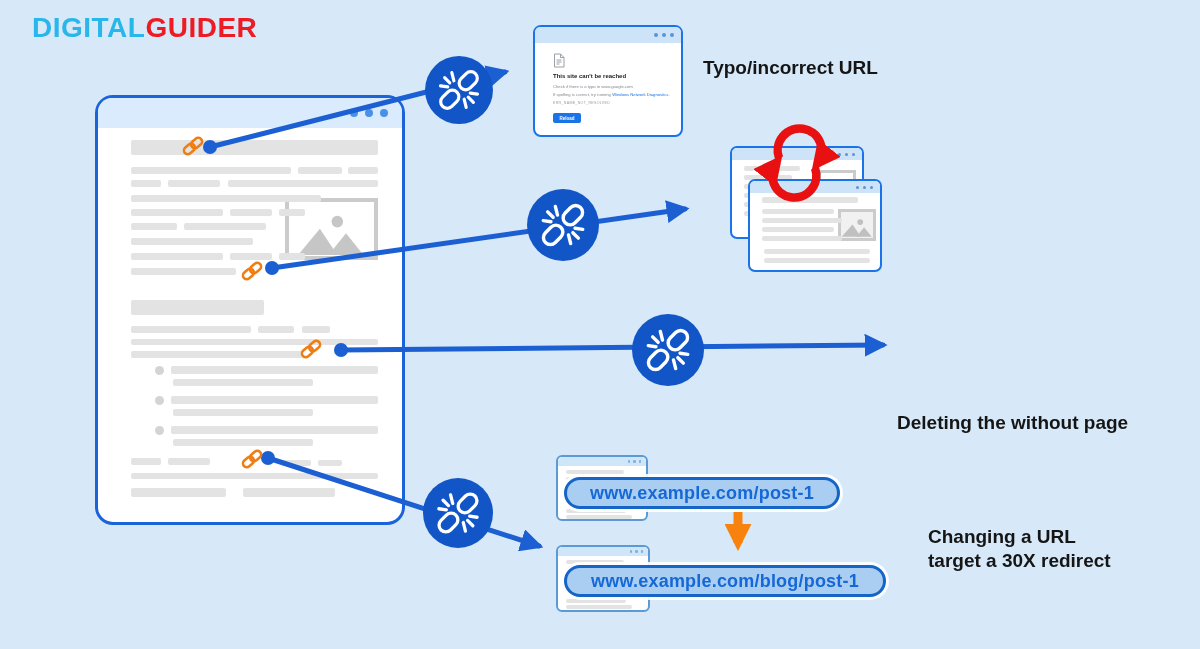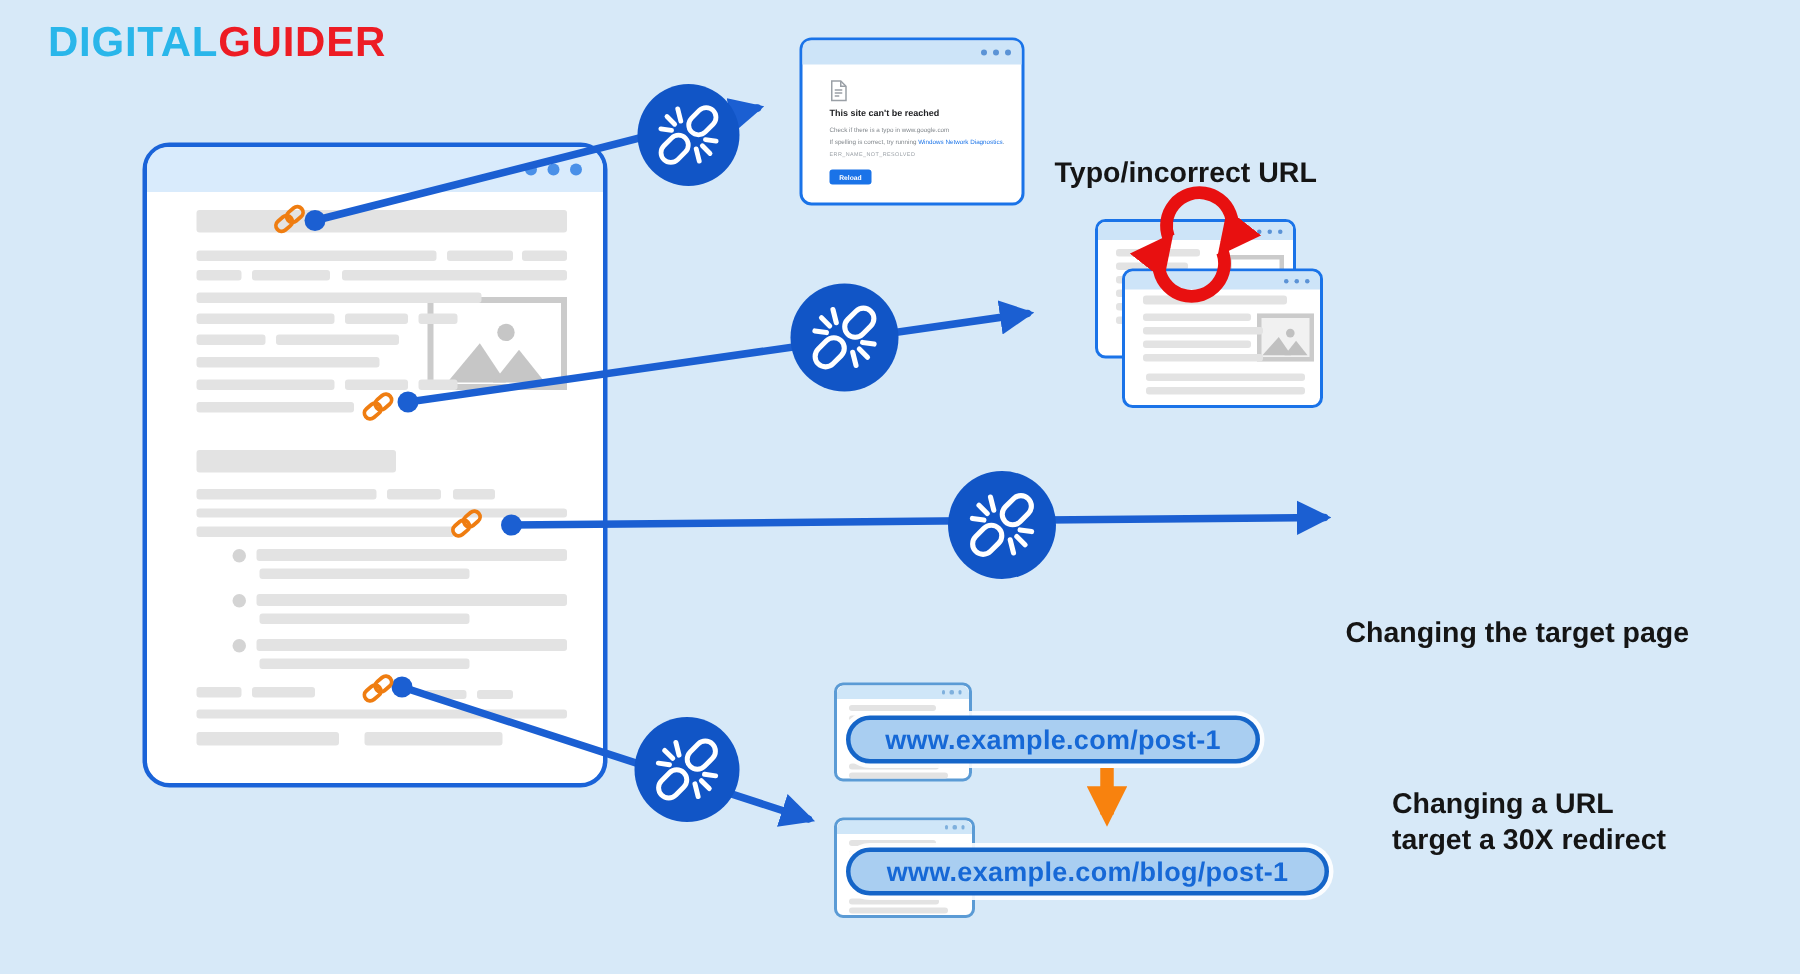--- a/index.html
+++ b/index.html
@@ -47,21 +47,21 @@
   .winA{left:556px;top:455px;width:92px;height:66px;}
   .winB{left:556px;top:545px;width:94px;height:67px;}
   
   .pill{position:absolute;background:#a9cef1;border:3px solid #1565c8;border-radius:18px;
         box-shadow:0 0 0 3px rgba(255,255,255,.9);display:flex;align-items:center;justify-content:center;
         font-weight:700;font-size:18px;color:#1668d6;z-index:4;box-sizing:border-box;letter-spacing:.2px;}
   .pillA{left:564px;top:477px;width:276px;height:32px;}
   .pillB{left:564px;top:565px;width:322px;height:32px;text-align:center;}
   
   .lbl{position:absolute;font-size:19px;font-weight:700;color:#151515;line-height:24px;z-index:2;}
-  .lbl-typo{left:703px;top:56px;margin-top:48px;}
+  .lbl-typo{left:703px;top:56px;}
   .lbl-moving{left:928px;top:194px;}
   .lbl-deleting{left:897px;top:411px;}
   .lbl-changing{left:928px;top:525px;}
   
   .overlay{position:absolute;left:0;top:0;width:1200px;height:649px;z-index:6;pointer-events:none;}
 </style>
 </head>
 <body>
 <div class="canvas">
 
@@ -172,21 +172,21 @@
     </div>
   <div class="ph" style="left: 12px; top: 16px; width: 96px; height: 6px;"></div>
       <div class="ph" style="left: 12px; top: 28px; width: 72px; height: 5px;"></div>
       <div class="ph" style="left: 12px; top: 37px; width: 80px; height: 5px;"></div>
       <div class="ph" style="left: 12px; top: 46px; width: 72px; height: 5px;"></div>
       <div class="ph" style="left: 12px; top: 55px; width: 80px; height: 5px;"></div>
       <div class="ph" style="left: 14px; top: 68px; width: 106px; height: 5px;"></div>
       <div class="ph" style="left: 14px; top: 77px; width: 106px; height: 5px;"></div>
     </div>
 
-  <div class="lbl lbl-deleting">Changing the target page</div>
+  <div class="lbl lbl-deleting">Deleting the without page</div>
 
   <div class="win bw winA">
     <div class="win-h">
       <span class="dot"></span>
       <span class="dot"></span>
       <span class="dot"></span>
     </div>
   <div class="ph" style="left: 8px; top: 13px; width: 58px; height: 4px;"></div>
       <div class="ph" style="left: 8px; top: 20px; width: 66px; height: 4px;"></div>
       <div class="ph" style="left: 8px; top: 27px; width: 50px; height: 4px;"></div>

